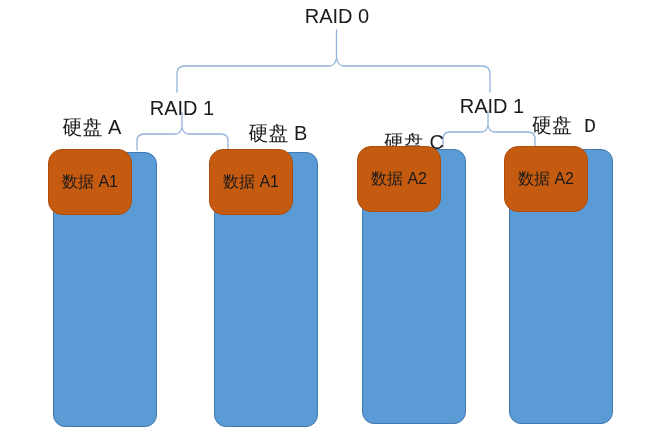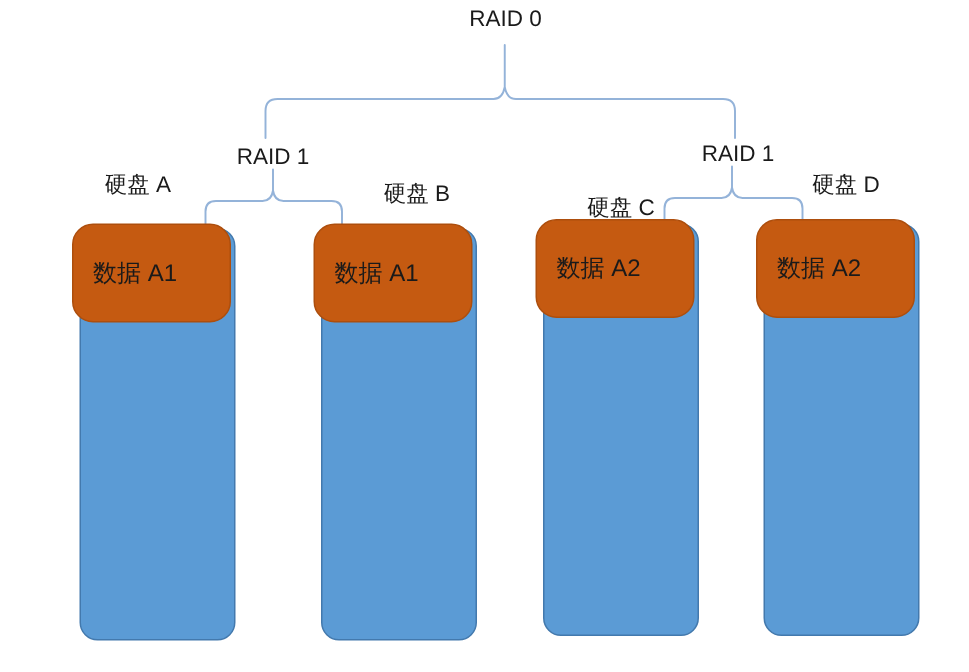--- a/index.html
+++ b/index.html
@@ -18,47 +18,47 @@
     font-family:"Liberation Sans", sans-serif;
     color:var(--text);
     overflow:hidden;
   }
   .connectors{position:absolute;left:0;top:0;width:646px;height:448px;}
   .connectors path{fill:none;stroke:var(--connector);stroke-width:1.3;stroke-linecap:round;}
   .lbl{
     position:absolute;
     transform:translateX(-50%);
     white-space:nowrap;
-    font-size:15px;
+    font-size:20px;
     line-height:1.1;
     color:var(--text);
   }
   .title{left:337px;top:5px;}
   .r1-left{left:182px;top:97px;}
   .r1-right{left:492px;top:95px;}
   .dn-a{left:92px;top:116px;}
   .dn-b{left:267px;top:122px;margin-left:11px;}
   .dn-c{left:414px;top:115px;margin-top:16px;}
-  .dn-d{left:564px;top:116px;}
+  .dn-d{left:564px;top:116px;font-family:Liberation Mono, monospace;}
   .disk{position:absolute;width:112px;height:282px;}
   .disk-a{left:48px;top:149px;}
   .disk-b{left:209px;top:149px;}
   .disk-c{left:357px;top:146px;}
   .disk-d{left:504px;top:146px;}
   .disk .body{
     position:absolute;left:5px;top:3px;
     width:104px;height:275px;
     box-sizing:border-box;
     background:var(--disk);
     border:1.5px solid var(--disk-border);
     border-radius:12px;
   }
   .disk .block{
     position:absolute;left:0;top:0;
-    width:106px;height:66px;
+    width:84px;height:66px;
     box-sizing:border-box;
     background:var(--block);
     border:1px solid var(--block-border);
     border-radius:14px;
     display:flex;align-items:center;
     padding-left:13px;
     font-size:16px;
     color:var(--text);
   }
 </style>

